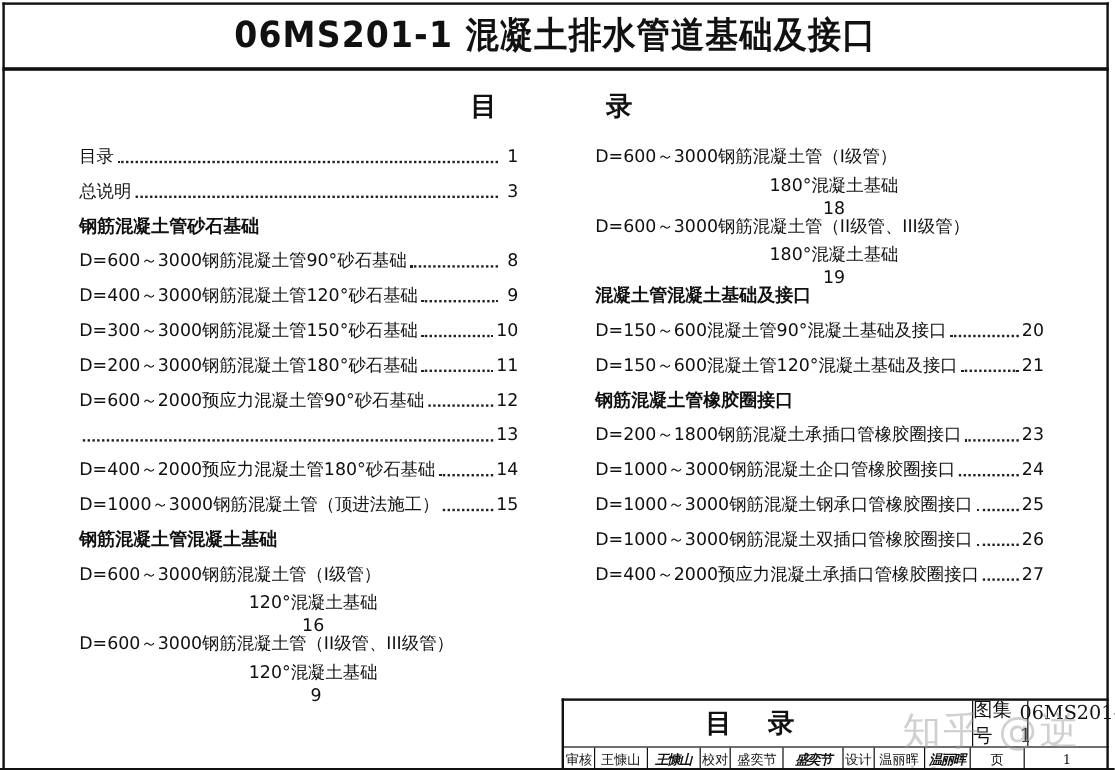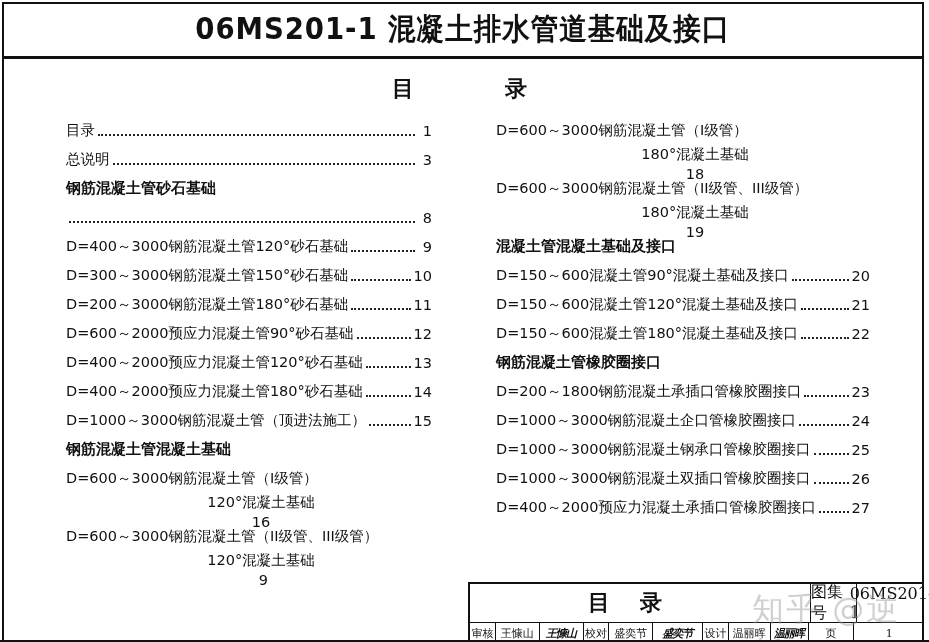--- a/index.html
+++ b/index.html
@@ -59,20 +59,21 @@
     </div>
     <div class="row">
       <span class="label">总说明</span>
       <span class="dots"></span>
       <span class="page">3</span>
     </div>
     <div class="row section">
       <span class="label">钢筋混凝土管砂石基础</span>
     </div>
     <div class="row">
+      <span class="label">D=600～3000钢筋混凝土管90°砂石基础</span>
       <span class="dots"></span>
       <span class="page">8</span>
     </div>
     <div class="row">
       <span class="label">D=400～3000钢筋混凝土管120°砂石基础</span>
       <span class="dots"></span>
       <span class="page">9</span>
     </div>
     <div class="row">
       <span class="label">D=300～3000钢筋混凝土管150°砂石基础</span>
@@ -83,21 +84,20 @@
       <span class="label">D=200～3000钢筋混凝土管180°砂石基础</span>
       <span class="dots"></span>
       <span class="page">11</span>
     </div>
     <div class="row">
       <span class="label">D=600～2000预应力混凝土管90°砂石基础</span>
       <span class="dots"></span>
       <span class="page">12</span>
     </div>
     <div class="row">
-      <span class="label">D=400～2000预应力混凝土管120°砂石基础</span>
       <span class="dots"></span>
       <span class="page">13</span>
     </div>
     <div class="row">
       <span class="label">D=400～2000预应力混凝土管180°砂石基础</span>
       <span class="dots"></span>
       <span class="page">14</span>
     </div>
     <div class="row">
       <span class="label">D=1000～3000钢筋混凝土管（顶进法施工）</span>
@@ -146,25 +146,20 @@
     </div>
     <div class="row">
       <span class="label">D=150～600混凝土管90°混凝土基础及接口</span>
       <span class="dots"></span>
       <span class="page">20</span>
     </div>
     <div class="row">
       <span class="label">D=150～600混凝土管120°混凝土基础及接口</span>
       <span class="dots"></span>
       <span class="page">21</span>
-    </div>
-    <div class="row">
-      <span class="label">D=150～600混凝土管180°混凝土基础及接口</span>
-      <span class="dots"></span>
-      <span class="page">22</span>
     </div>
     <div class="row section">
       <span class="label">钢筋混凝土管橡胶圈接口</span>
     </div>
     <div class="row">
       <span class="label">D=200～1800钢筋混凝土承插口管橡胶圈接口</span>
       <span class="dots"></span>
       <span class="page">23</span>
     </div>
     <div class="row">

